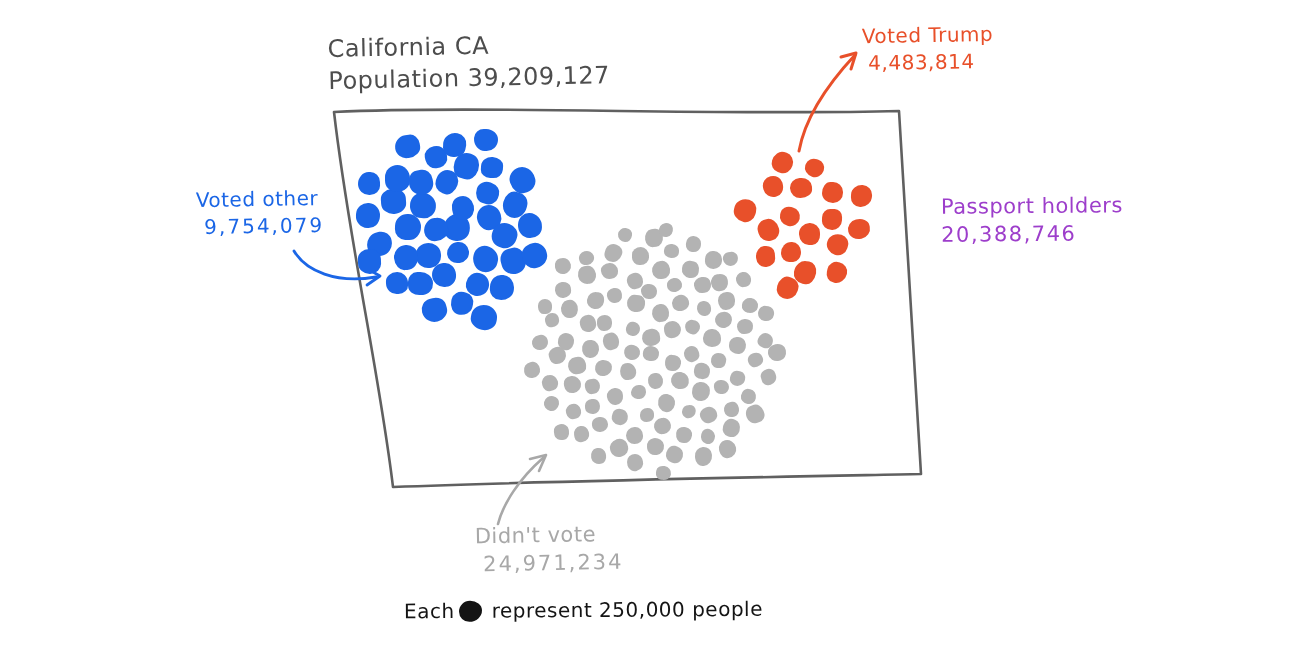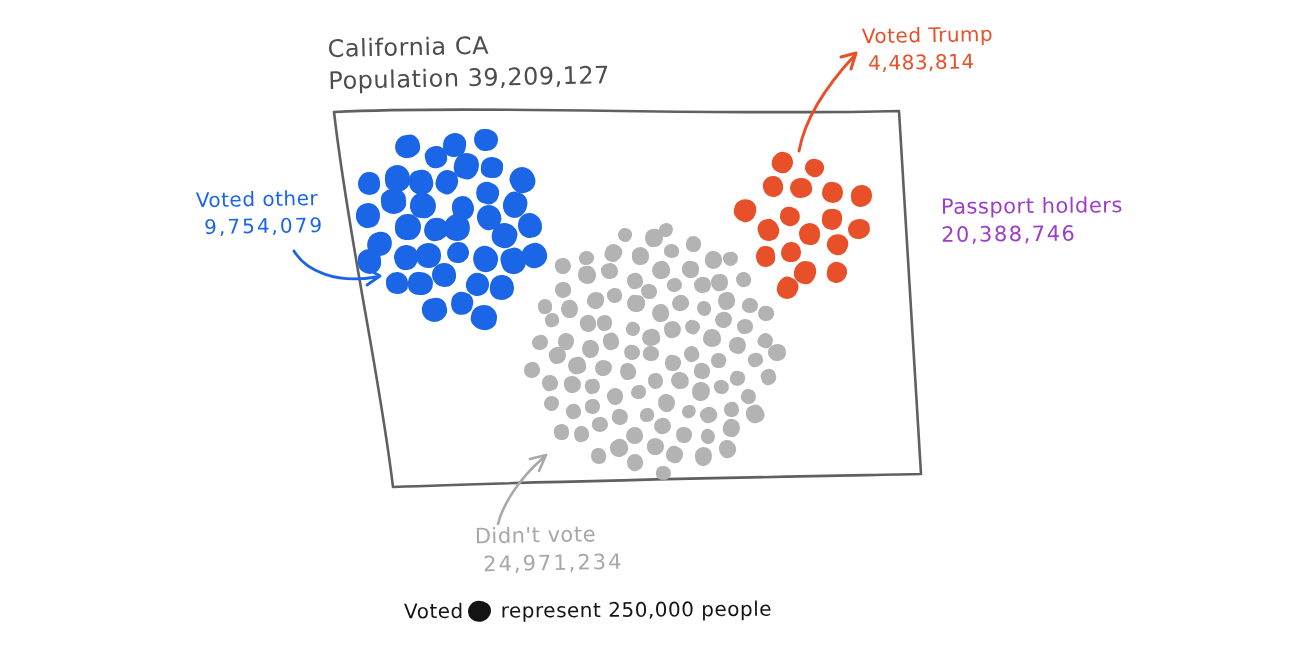--- a/index.html
+++ b/index.html
@@ -288,19 +288,19 @@
       <span class="l1">Passport holders</span>
       <span class="l2">20,388,746</span>
     </div>
 
     <div class="hand-label didnt-label" style="color: rgb(168, 168, 168);">
       <span class="l1">Didn't vote</span>
       <span class="l2">24,971,234</span>
     </div>
 
     <div class="caption" style="color: rgb(20, 20, 20);">
-      <span>Voted</span>
+      <span>Each</span>
       <span class="key-dot" style="background: rgb(20, 20, 20);"></span>
       <span>represent 250,000 people</span>
     </div>
 
   </div>
 </div>
 
 </body></html>

